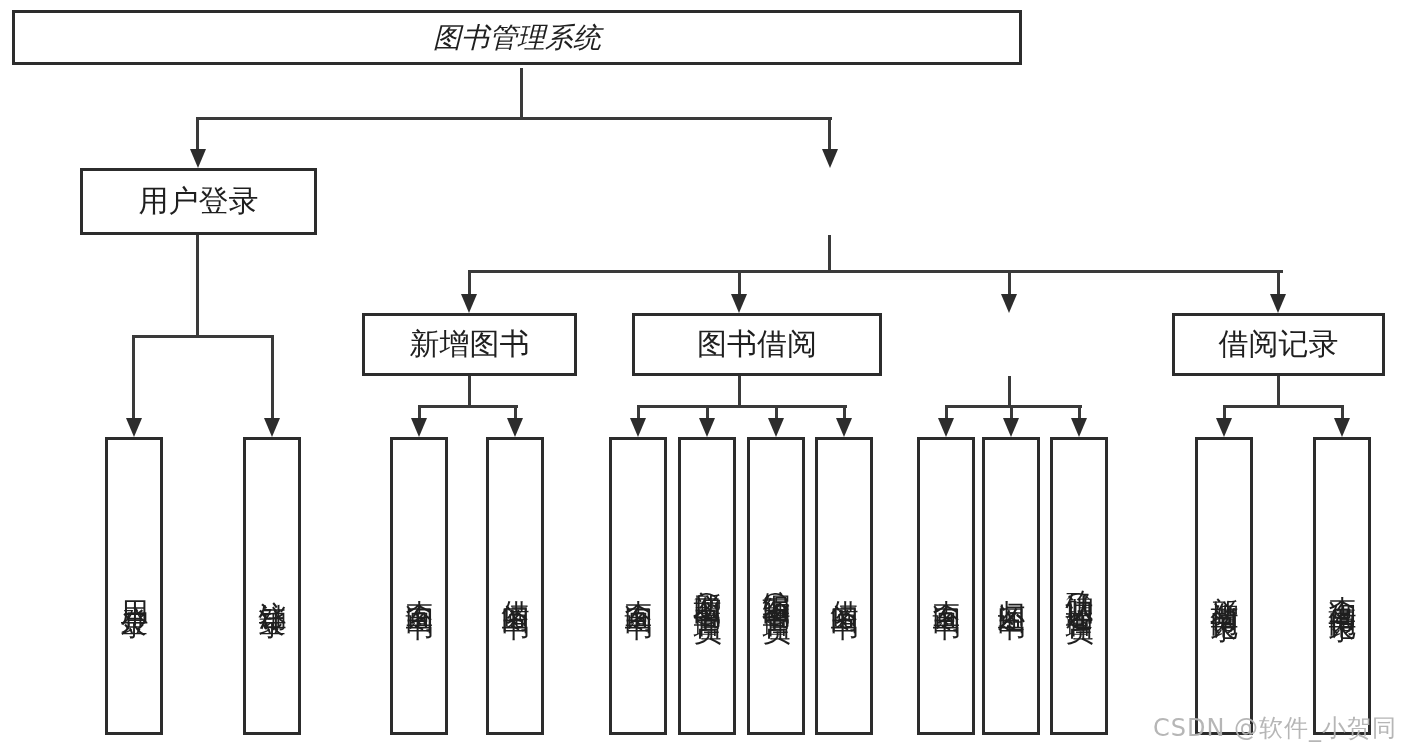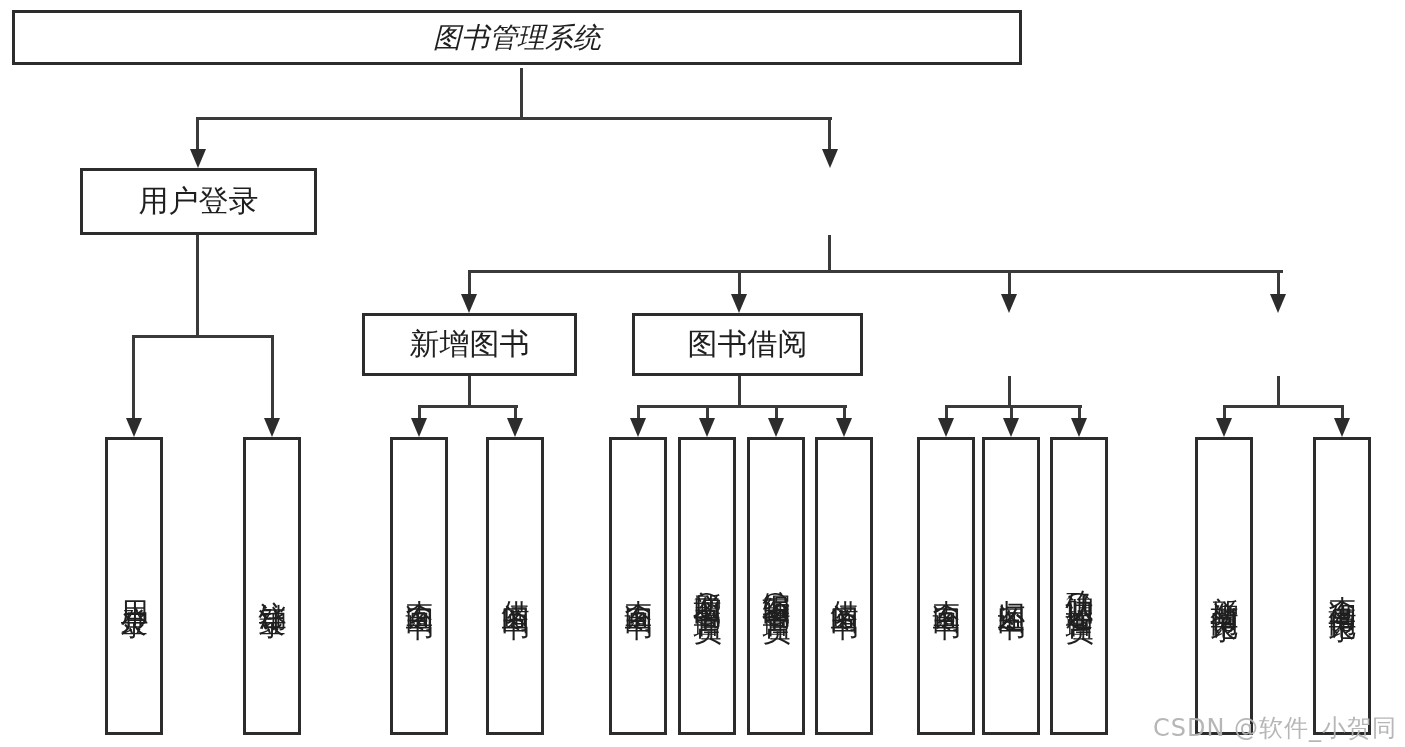--- a/index.html
+++ b/index.html
@@ -75,22 +75,25 @@
   <div class="vl" style="left:738px;top:270px;height:26px;"></div>
   <div class="arrow" style="left:731px;top:294px;"></div>
   <div class="vl" style="left:1008px;top:270px;height:26px;"></div>
   <div class="arrow" style="left:1001px;top:294px;"></div>
   <div class="vl" style="left:1277px;top:270px;height:26px;"></div>
   <div class="arrow" style="left:1270px;top:294px;"></div>
 
   <div class="box" style="left:362px;top:313px;width:215px;height:63px;">
     <span>新增图书</span>
   </div>
-  <div class="box" style="left:632px;top:313px;width:231px;height:63px;">
+  <div class="box" style="left:632px;top:313px;width:250px;height:63px;">
     <span>图书借阅</span>
+  </div>
+  <div class="box" style="left:1172px;top:313px;width:213px;height:63px;">
+    <span>借阅记录</span>
   </div>
 
   <div class="vl" style="left:468px;top:376px;height:31px;"></div>
   <div class="hl" style="left:418px;top:405px;width:100px;"></div>
   <div class="vl" style="left:418px;top:405px;height:15px;"></div>
   <div class="arrow" style="left:411px;top:418px;"></div>
   <div class="vl" style="left:514px;top:405px;height:15px;"></div>
   <div class="arrow" style="left:507px;top:418px;"></div>
 
   <div class="leaf" style="left:390px;">

